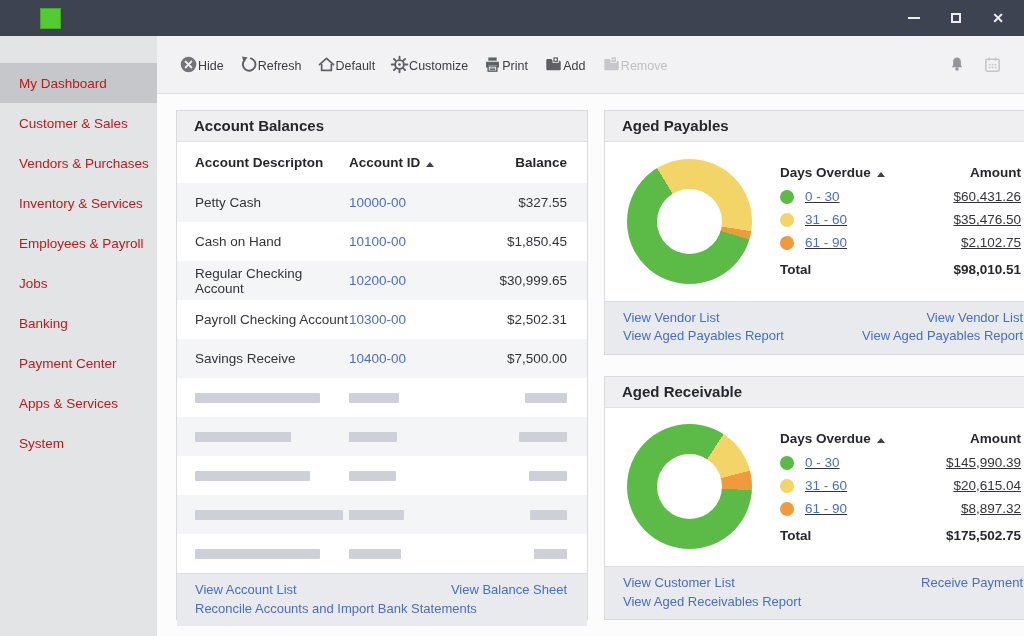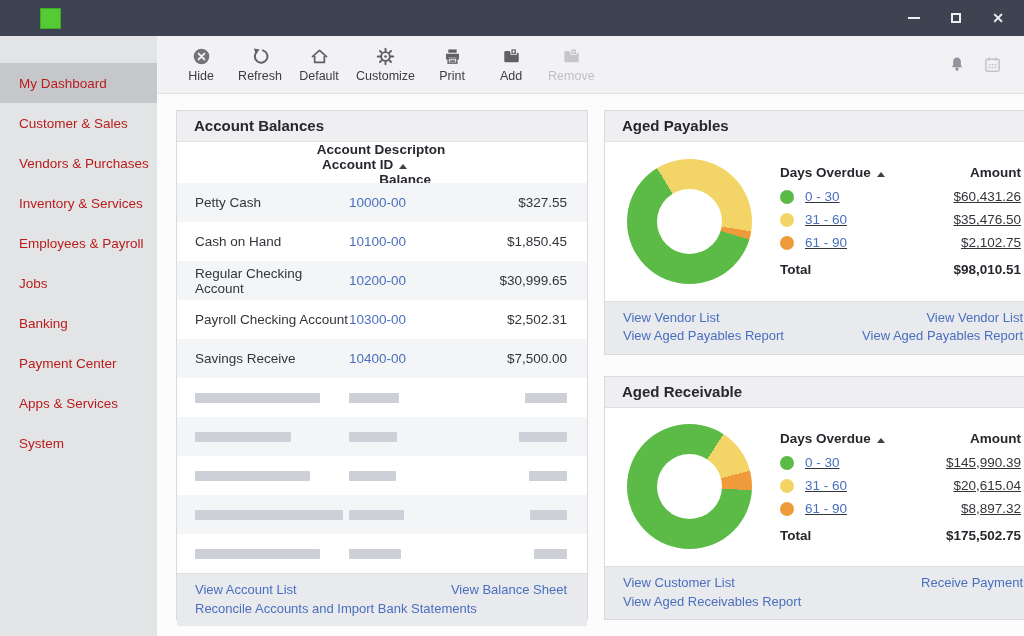--- a/index.html
+++ b/index.html
@@ -17,38 +17,38 @@
 
   
   .app { display:flex; height:600px; }
   .sidebar { width:157px; background:#e3e4e6; padding-top:27px; flex-shrink:0; }
   .side-item { height:40px; display:flex; align-items:center; padding-left:19px; font-size:13.5px; color:#b91c1c; cursor:pointer; }
   .side-item.active { background:#c5c7ca; }
   .main { flex:1; display:flex; flex-direction:column; min-width:0; }
 
   
   .toolbar { height:58px; background:#f2f2f4; border-bottom:1px solid #e2e2e5; display:flex; align-items:center; padding:0 22px 0 22px; flex-shrink:0; }
-  .tool-btn { display:flex; flex-direction:column; align-items:center; justify-content:center; margin-right:15px; min-width:44px; color:#3b3d43; cursor:pointer; }
+  .tool-btn { display:flex; flex-direction:row; align-items:center; justify-content:center; margin-right:15px; min-width:44px; color:#3b3d43; cursor:pointer; }
   .tool-btn .ticon { height:20px; display:flex; align-items:center; justify-content:center; font-size:19px; color:#5e6066; }
   .tool-btn .tlabel { font-size:12.5px; margin-top:2px; }
   .tool-btn.disabled { color:#bfc0c5; }
   .tool-btn.disabled .ticon { color:#c6c7cc; }
   .toolbar-right { margin-left:auto; display:flex; align-items:center; gap:17px; }
 
   
   .content { flex:1; padding:16px 16px 16px 19px; display:flex; gap:16px; overflow:hidden; }
   .panel { border:1px solid #d9dadd; background:#fff; display:flex; flex-direction:column; }
   .panel-head { background:#efeff1; border-bottom:1px solid #e1e1e4; padding:6px 17px 7px; font-size:15px; font-weight:bold; color:#26282e; flex-shrink:0; }
   .panel-foot { background:#e8eaed; border-top:1px solid #dcdee1; padding:7px 20px 8px 18px; font-size:13px; line-height:18.5px; margin-top:auto; flex-shrink:0; }
   .foot-line { display:flex; justify-content:space-between; }
   .link { color:#4a6fbf; cursor:pointer; }
 
   
   .balances { width:412px; flex-shrink:0; }
-  .tbl-head { display:flex; align-items:center; height:41px; padding:0 20px 0 18px; font-weight:bold; font-size:13.5px; color:#26282e; flex-shrink:0;flex-direction:column; }
+  .tbl-head { display:flex; align-items:center; height:41px; padding:0 20px 0 18px; font-weight:bold; font-size:13.5px; color:#26282e; flex-shrink:0; }
   .tbl-row { display:flex; align-items:center; height:39px; padding:0 20px 0 18px; font-size:13.5px; }
   .tbl-body .tbl-row:nth-child(odd) { background:#f4f5f7; }
   .col-desc { flex:1; }
   .col-id { width:118px; }
   .col-bal { width:100px; text-align:right; }
   .sk-bar { display:inline-block; height:10px; background:#cdd1d7; border-radius:1px; vertical-align:middle; }
   .sort-up { display:inline-block; width:0; height:0; border-left:4px solid transparent; border-right:4px solid transparent; border-bottom:5px solid #3f4147; margin-left:6px; }
 
   
   .right-col { width:440px; display:flex; flex-direction:column; gap:21px; flex-shrink:0; }

